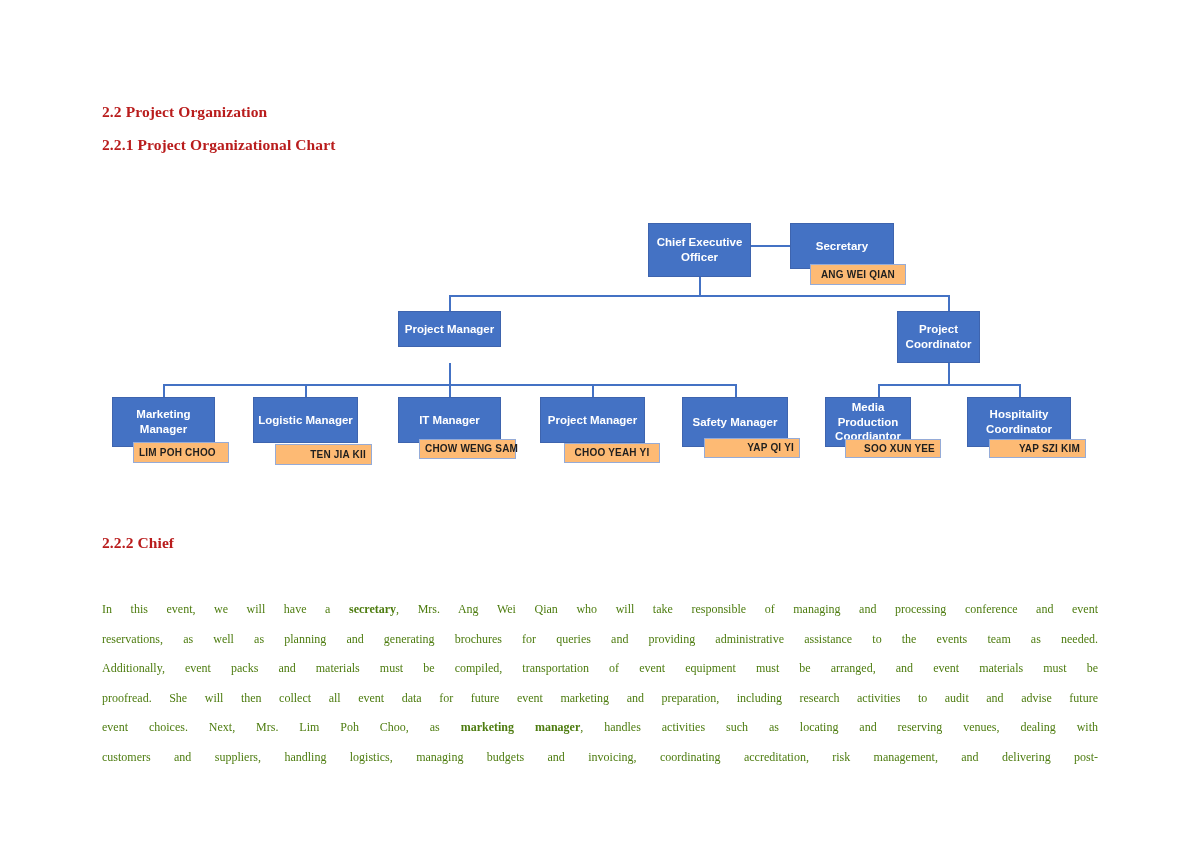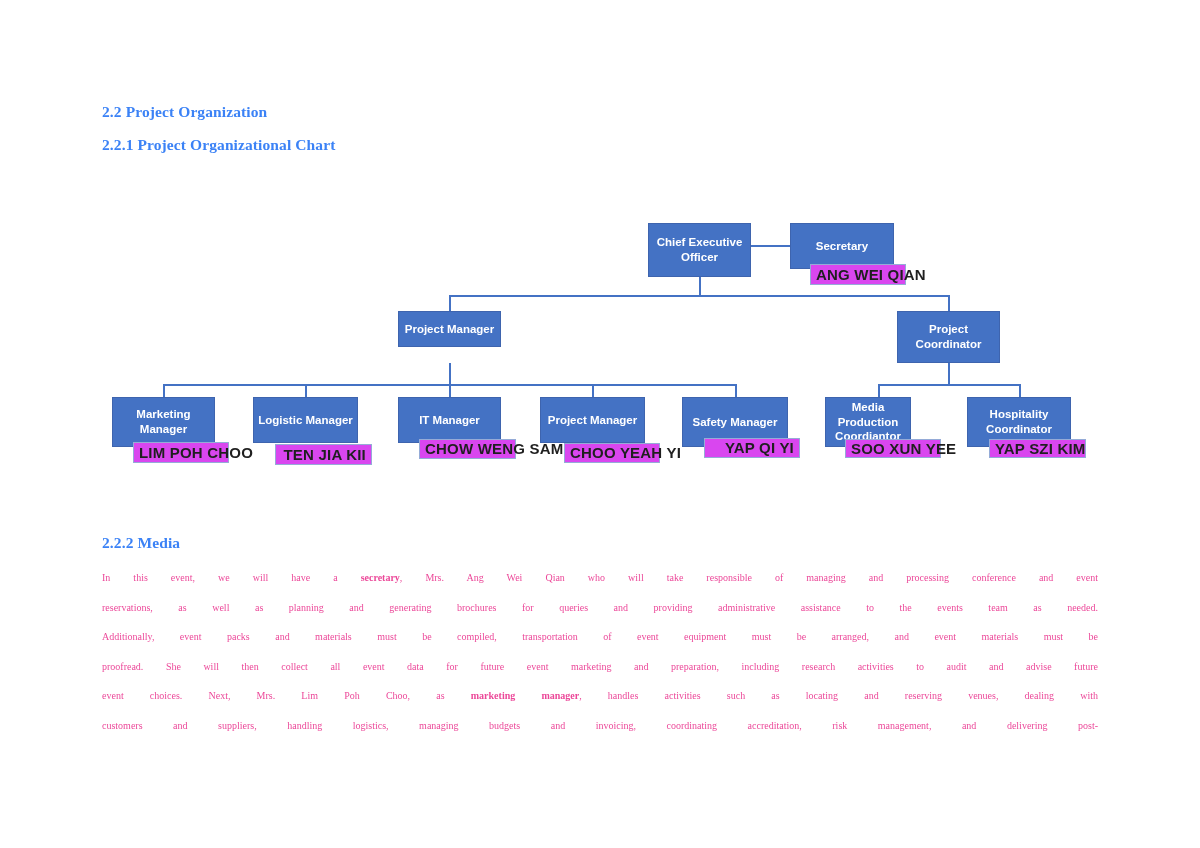--- a/index.html
+++ b/index.html
@@ -3,68 +3,68 @@
 <meta charset="utf-8">
 <style>
   * { margin:0; padding:0; box-sizing:border-box; }
   html,body { background:#ffffff; }
   .page {
     position:relative; width:1200px; height:848px; background:#ffffff;
     overflow:hidden; font-family:"Liberation Serif","DejaVu Serif",serif; color:#1a1a1a;
   }
   .doc-heading {
     position:absolute; left:102px; font-weight:bold; font-size:15.5px;
-    color:#3b82f6; letter-spacing:0.1px; white-space:nowrap;
+    color:#b91c1c; letter-spacing:0.1px; white-space:nowrap;
   }
   .h-1 { top:103px; }
   .h-2 { top:136px; }
   .h-3 { top:534px; }
 
   
   .chart { position:absolute; left:0; top:0; width:1200px; height:500px; }
   .node {
     position:absolute; background:var(--box-fill,#4472C4);
     border:1px solid var(--box-border,#3E64AE);
     display:flex; align-items:center; justify-content:center; text-align:center;
     color:#fff; font-family:"Liberation Sans","DejaVu Sans",sans-serif;
     font-size:11.5px; font-weight:700; line-height:1.3; padding:2px 3px;
   }
   .n-ceo { left:648px; top:223px; width:103px; height:54px; }
   .n-secretary { left:790px; top:223px; width:104px; height:46px; }
   .n-project-manager { left:398px; top:311px; width:103px; height:36px; }
-  .n-project-coordinator { left:897px; top:311px; width:103px; height:52px; }
+  .n-project-coordinator { left:897px; top:311px; width:83px; height:52px; }
   .n-marketing-manager { left:112px; top:397px; width:103px; height:50px; }
   .n-logistic-manager { left:253px; top:397px; width:105px; height:46px; }
   .n-it-manager { left:398px; top:397px; width:103px; height:46px; }
   .n-design-manager { left:540px; top:397px; width:105px; height:46px; }
   .n-safety-manager { left:682px; top:397px; width:106px; height:50px; }
   .n-media-production-coordiantor { left:825px; top:397px; width:86px; height:50px; }
   .n-hospitality-coordinator { left:967px; top:397px; width:104px; height:50px;align-items:center; }
 
   .plabel {
-    position:absolute; background:#d946ef; border:1px solid var(--label-border,#95ABD7);
+    position:absolute; background:#fdba74; border:1px solid var(--label-border,#95ABD7);
     color:var(--label-text,#1f1f1f); font-family:"Liberation Sans","DejaVu Sans",sans-serif;
-    font-size:15px; font-weight:700; letter-spacing:0.2px; white-space:nowrap;
+    font-size:10px; font-weight:700; letter-spacing:0.2px; white-space:nowrap;
     padding:0 5px; z-index:5; display:block;
   }
   .p-secretary { left:810px; top:264px; width:96px; height:21px; line-height:19px; text-align:center; }
-  .p-marketing-manager { left:133px; top:442px; width:96px; height:21px; line-height:19px; text-align:right; }
+  .p-marketing-manager { left:133px; top:442px; width:96px; height:21px; line-height:19px; text-align:left; }
   .p-logistic-manager { left:275px; top:444px; width:97px; height:21px; line-height:19px; text-align:right; }
   .p-it-manager { left:419px; top:439px; width:97px; height:20px; line-height:18px; text-align:center; }
   .p-design-manager { left:564px; top:443px; width:96px; height:20px; line-height:18px; text-align:center; }
   .p-safety-manager { left:704px; top:438px; width:96px; height:20px; line-height:18px; text-align:right; }
   .p-media-production-coordiantor { left:845px; top:439px; width:96px; height:19px; line-height:17px; text-align:right; }
   .p-hospitality-coordinator { left:989px; top:439px; width:97px; height:19px; line-height:17px; text-align:right; }
 
   .connector { position:absolute; background:var(--connector,#4472C4); }
 
   
   .role-para {
-    position:absolute; left:102px; top:563px; width:996px;
-    font-size:10px; color:#ec4899;
+    position:absolute; left:102px; top:595px; width:996px;
+    font-size:12px; color:#4d7c0f;
   }
   .para-line {
     text-align:justify; text-align-last:justify; -moz-text-align-last:justify;
     height:29.6px; line-height:29.6px; white-space:normal; overflow:hidden;
   }
   .para-line .b { font-weight:bold; }
 </style>
 </head>
 <body>
 
@@ -125,21 +125,21 @@
       <div class="connector" style="left: 305px; top: 384px; width: 1.5px; height: 13px;"></div>
       <div class="connector" style="left: 449px; top: 384px; width: 1.5px; height: 13px;"></div>
       <div class="connector" style="left: 592px; top: 384px; width: 1.5px; height: 13px;"></div>
       <div class="connector" style="left: 735px; top: 384px; width: 1.5px; height: 13px;"></div>
       <div class="connector" style="left: 948px; top: 363px; width: 1.5px; height: 21px;"></div>
       <div class="connector" style="left: 878px; top: 384px; width: 142px; height: 1.5px;"></div>
       <div class="connector" style="left: 878px; top: 384px; width: 1.5px; height: 13px;"></div>
       <div class="connector" style="left: 1019px; top: 384px; width: 1.5px; height: 13px;"></div>
     </div>
 
-  <div class="doc-heading h-3">2.2.2 Media</div>
+  <div class="doc-heading h-3">2.2.2 Chief</div>
   <div class="role-para" id="role-para">
       <div class="para-line"><span>In this event, we will have a </span><span class="b">secretary</span><span>, Mrs. Ang Wei Qian who will take responsible of managing and processing conference and event</span></div>
       <div class="para-line"><span>reservations, as well as planning and generating brochures for queries and providing administrative assistance to the events team as needed.</span></div>
       <div class="para-line"><span>Additionally, event packs and materials must be compiled, transportation of event equipment must be arranged, and event materials must be</span></div>
       <div class="para-line"><span>proofread. She will then collect all event data for future event marketing and preparation, including research activities to audit and advise future</span></div>
       <div class="para-line"><span>event choices. Next, Mrs. Lim Poh Choo, as </span><span class="b">marketing manager</span><span>, handles activities such as locating and reserving venues, dealing with</span></div>
       <div class="para-line"><span>customers and suppliers, handling logistics, managing budgets and invoicing, coordinating accreditation, risk management, and delivering post-</span></div>
     </div>
 </div>
 

